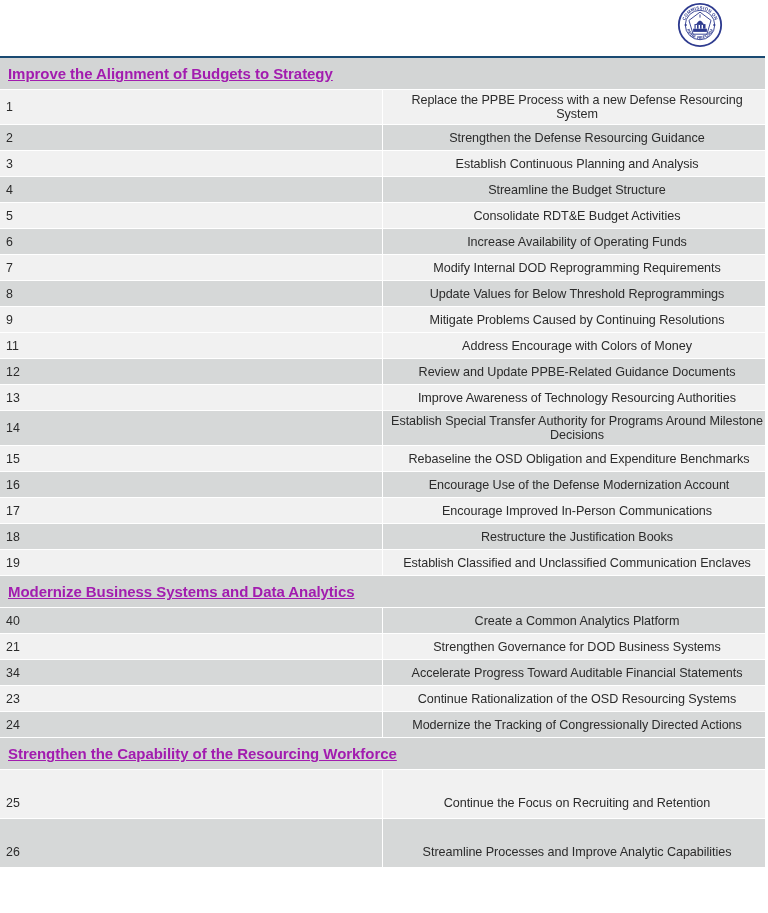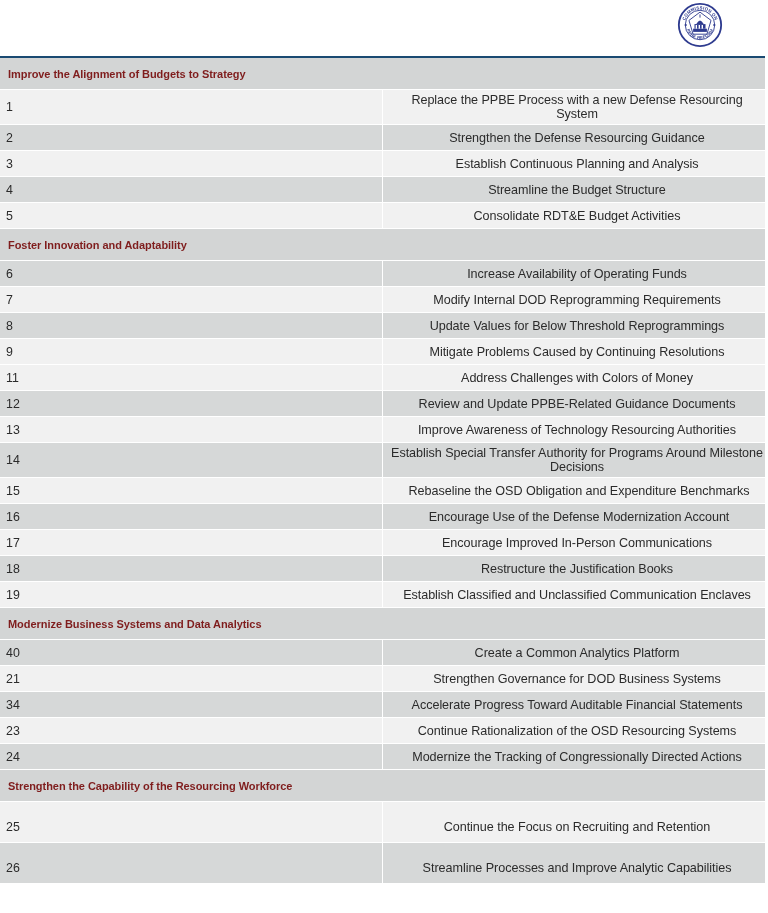--- a/index.html
+++ b/index.html
@@ -58,27 +58,28 @@
     left: 0;
     top: 58px;
     width: 765px;
     border-collapse: collapse;
     table-layout: fixed;
   }
   .rec-table tr { }
 
   .section-row td {
     background: #d3d5d5;
-    font-size: 11px;
+    font-size: 15px;
     font-weight: bold;
-    color: #7f1d1d;
+    color: #a21caf;
     padding: 5px 0 5px 8px;
     height: 21px;
     border-bottom: 1px solid #ffffff;
     letter-spacing: -0.05px;
+    text-decoration: underline;
   }
 
   .item-row td {
     border-bottom: 1px solid #ffffff;
   }
   .item-row.odd td.num,
   .item-row.odd td.txt { background: #f1f1f1; }
   .item-row.even td.num,
   .item-row.even td.txt { background: #d6d8d8; }
 
@@ -95,21 +96,21 @@
     font-size: 12.6px;
     color: #2b2b2b;
     padding-left: 7px;
     vertical-align: middle;
     letter-spacing: -0.05px;
     text-align: center;
   }
   td.txt.indent { padding-left: 11px; }
 
   .item-row.h-normal td { height: 19px; padding-top: 3px; padding-bottom: 3px; }
-  .item-row.h-tall td   { height: 24px; padding-top: 13px; padding-bottom: 3px; }
+  .item-row.h-tall td   { height: 24px; padding-top: 21px; padding-bottom: 3px; }
 </style>
 </head>
 <body>
 
 <div id="page">
 
   <div class="header-band">
     <div class="header-title">Recommendations</div>
   </div>
 
@@ -164,42 +165,39 @@
           <td class="txt">Establish Continuous Planning and Analysis</td>
         </tr>
         <tr class="item-row even h-normal">
           <td class="num">4</td>
           <td class="txt">Streamline the Budget Structure</td>
         </tr>
         <tr class="item-row odd h-normal">
           <td class="num">5</td>
           <td class="txt">Consolidate RDT&amp;E Budget Activities</td>
         </tr>
-        <tr class="section-row">
-          <td colspan="2">Foster Innovation and Adaptability</td>
-        </tr>
         <tr class="item-row even h-normal">
           <td class="num">6</td>
           <td class="txt">Increase Availability of Operating Funds</td>
         </tr>
         <tr class="item-row odd h-normal">
           <td class="num">7</td>
           <td class="txt">Modify Internal DOD Reprogramming Requirements</td>
         </tr>
         <tr class="item-row even h-normal">
           <td class="num">8</td>
           <td class="txt">Update Values for Below Threshold Reprogrammings</td>
         </tr>
         <tr class="item-row odd h-normal">
           <td class="num">9</td>
           <td class="txt">Mitigate Problems Caused by Continuing Resolutions</td>
         </tr>
         <tr class="item-row odd h-normal">
           <td class="num">11</td>
-          <td class="txt">Address Challenges with Colors of Money</td>
+          <td class="txt">Address Encourage with Colors of Money</td>
         </tr>
         <tr class="item-row even h-normal">
           <td class="num">12</td>
           <td class="txt">Review and Update PPBE-Related Guidance Documents</td>
         </tr>
         <tr class="item-row odd h-normal">
           <td class="num">13</td>
           <td class="txt">Improve Awareness of Technology Resourcing Authorities</td>
         </tr>
         <tr class="item-row even h-normal">

